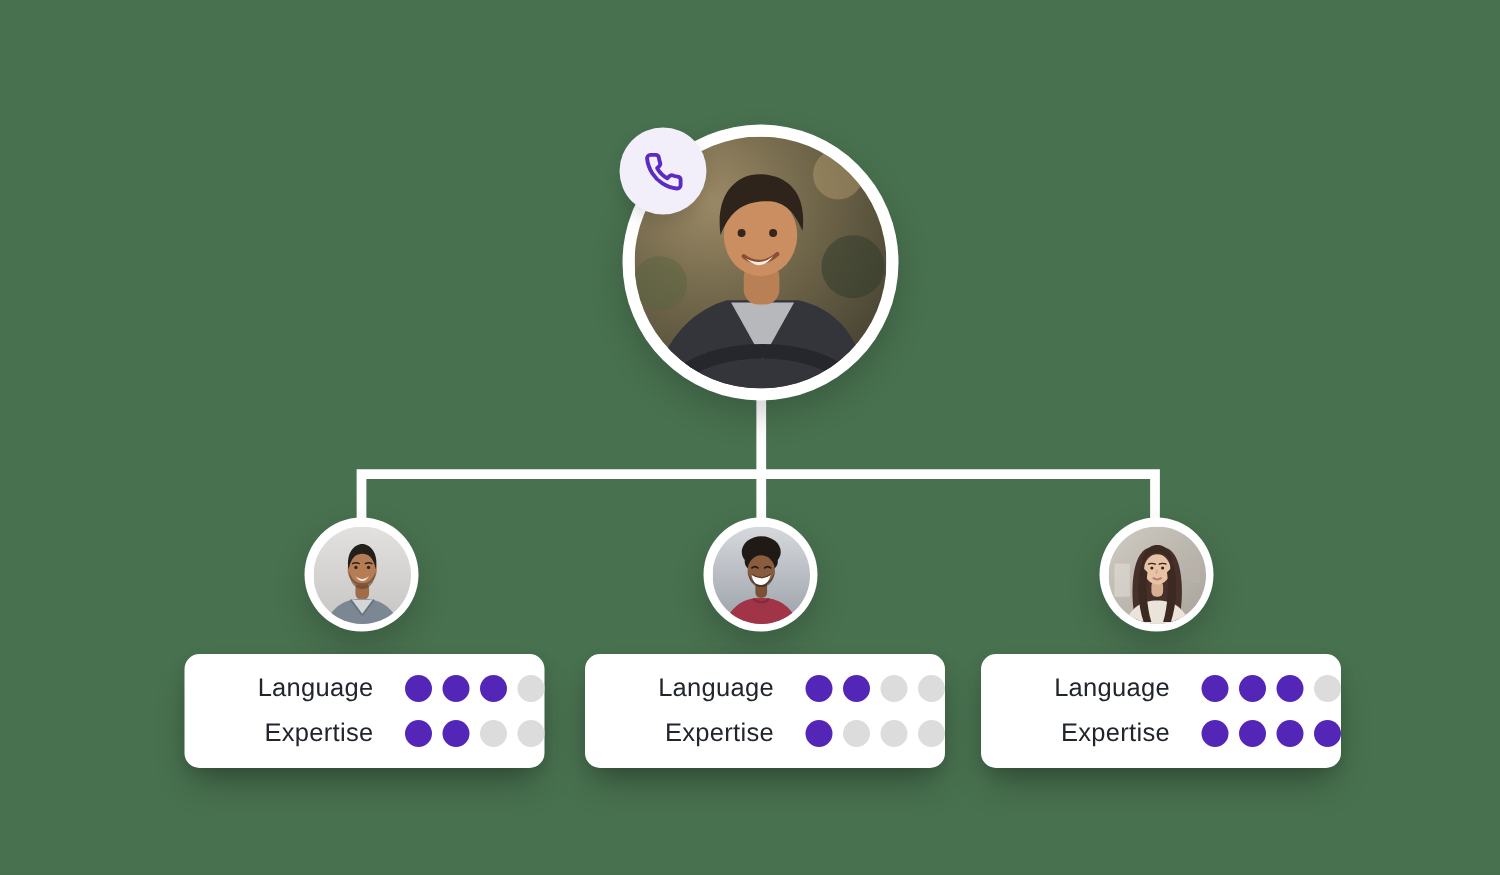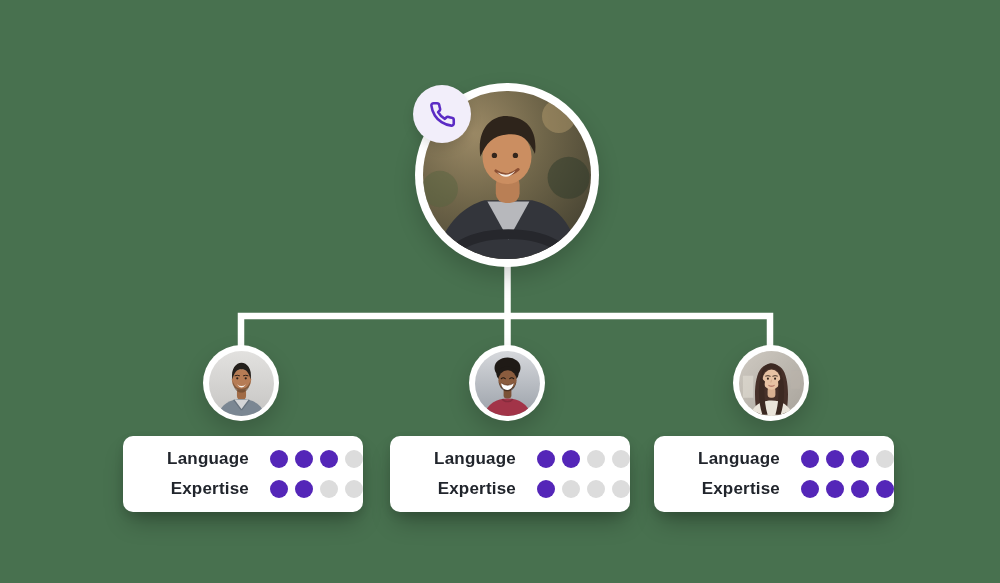--- a/index.html
+++ b/index.html
@@ -32,21 +32,21 @@
     stroke-width:2.3;stroke-linecap:round;stroke-linejoin:round;}
 
   
   .card{position:absolute;width:240px;height:76px;background:var(--card-bg,#fff);border-radius:10px;
     box-shadow:0 14px 24px -6px rgba(0,0,0,.30),0 4px 10px rgba(0,0,0,.10);
     display:flex;flex-direction:column;justify-content:center;gap:12px;}
   .card.c1{left:123px;top:436px;}
   .card.c2{left:390px;top:436px;}
   .card.c3{left:654px;top:436px;}
   .skill-row{display:flex;align-items:center;height:18px;}
-  .skill-label{width:99px;text-align:right;font-size:17px;font-weight:700;
+  .skill-label{width:99px;text-align:right;font-size:17px;font-weight:400;
     color:var(--label-text,#21252C);letter-spacing:.2px;margin-left:32px;}
   .dots{display:flex;gap:7px;margin-left:21px;}
   .dot{width:18px;height:18px;border-radius:50%;background:var(--dot-empty,#DCDCDC);}
   .dot.filled{background:var(--dot-filled,#5426B8);}
 </style>
 </head>
 <body>
 
 <div class="stage">
 

